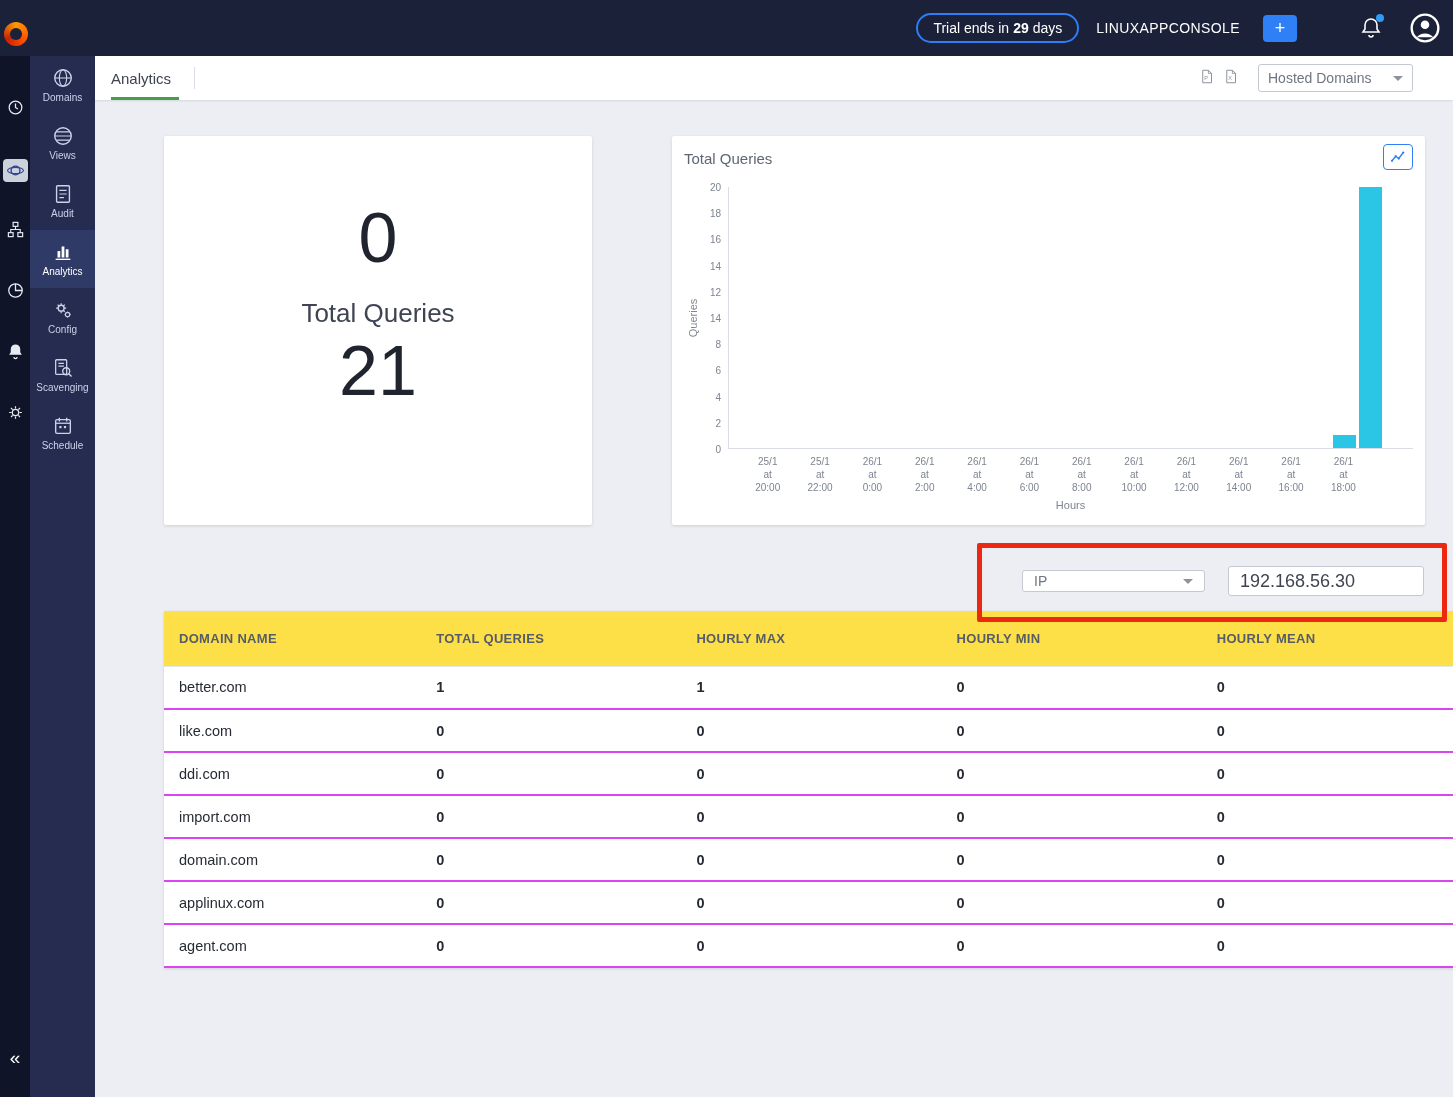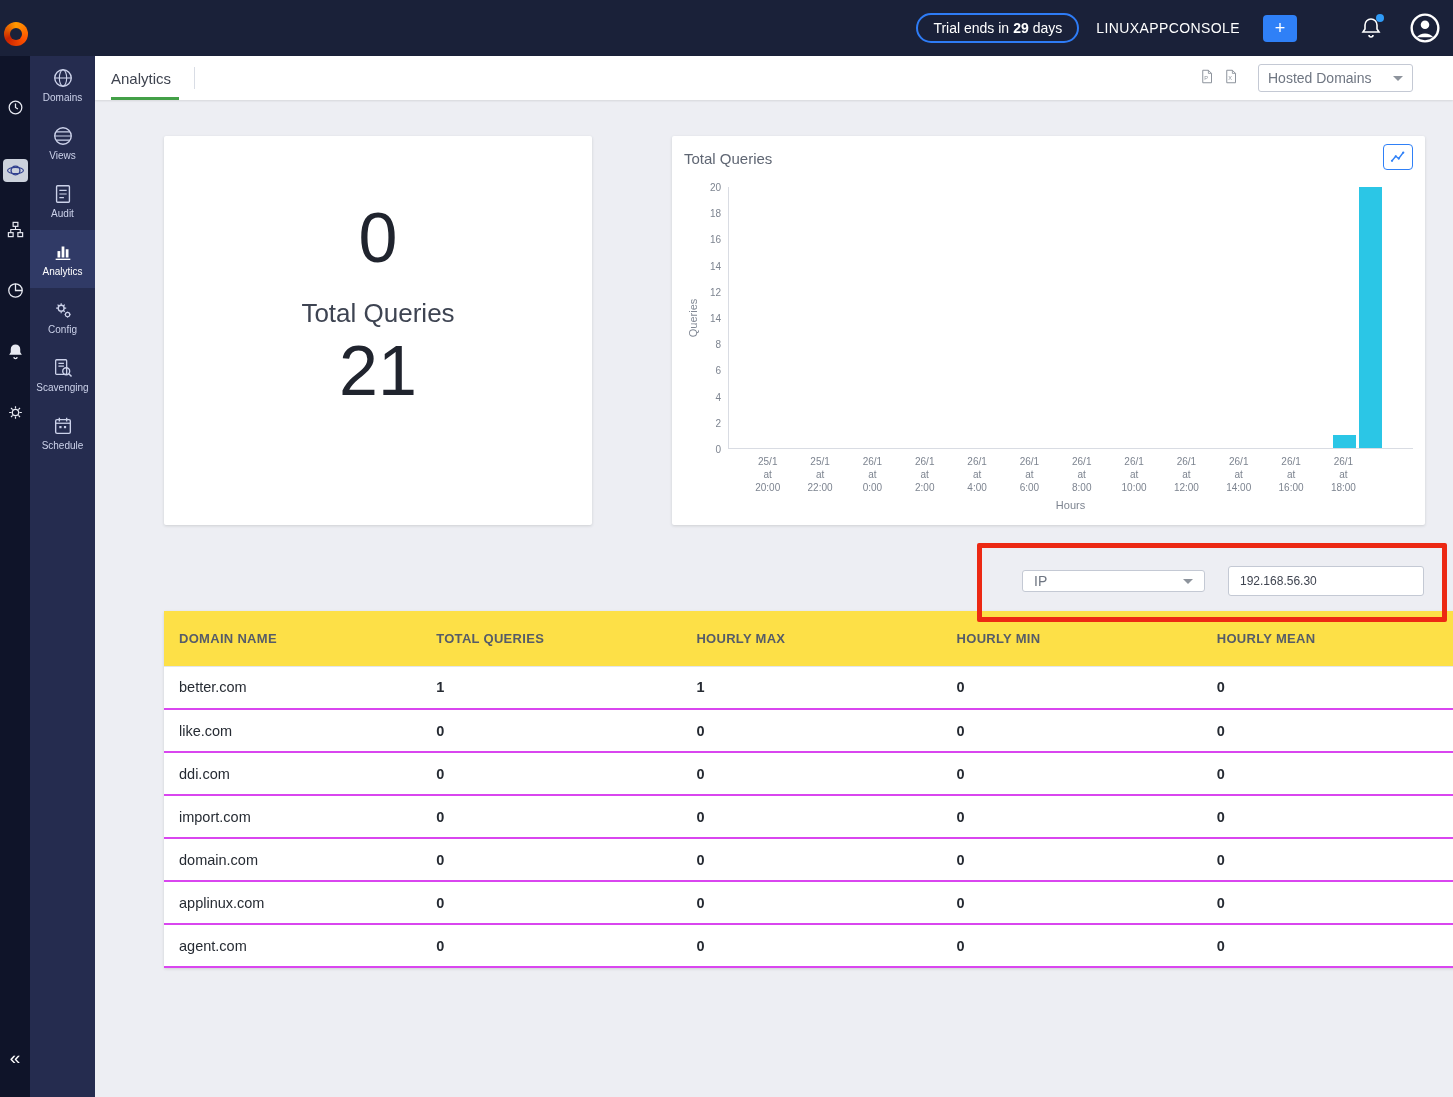--- a/index.html
+++ b/index.html
@@ -85,21 +85,21 @@
     text-align:center; line-height:1.3; white-space:pre-line; }
   .x-axis-title { text-align:center; font-size:11px; color:#7d8490; margin-top:2px; }
 
   
   .annotation-box { position:absolute; left:882px; top:443px; width:470px; height:79px;
     border:5px solid #ec2813; border-radius:2px; pointer-events:none; z-index:5; }
   .filter-controls { position:absolute; left:927px; top:466px; display:flex; align-items:center; gap:23px; z-index:6; }
   .filter-select { border:1px solid #c4c9d4; border-radius:3px; background:#fff; width:183px; height:22px;
     display:flex; align-items:center; justify-content:space-between; padding:0 11px; font-size:14px; color:#6f7682; }
   .filter-input { border:1px solid #c4c9d4; border-radius:3px; width:196px; height:30px; padding:0 11px;
-    font-size:12px; color:#3f4450; font-family:inherit; outline:none; background:#fff; }
+    font-size:18px; color:#3f4450; font-family:inherit; outline:none; background:#fff; }
 
   
   .table-card { margin-top:86px; width:1301px; }
   table { width:100%; border-collapse:collapse; table-layout:fixed; }
   thead th { height:55px; text-align:left; font-size:13px; font-weight:bold; color:#565c68;
     letter-spacing:.3px; background:#fde047; border-bottom:1px solid #e3e6ea; padding-left:12px; }
   thead th:first-child, tbody td:first-child { padding-left:15px; }
   tbody td { height:43px; font-size:14.5px; color:#262b33; border-bottom:2px solid #d946ef; padding-left:12px; }
   tbody td.num { font-weight:600; }
 </style>

